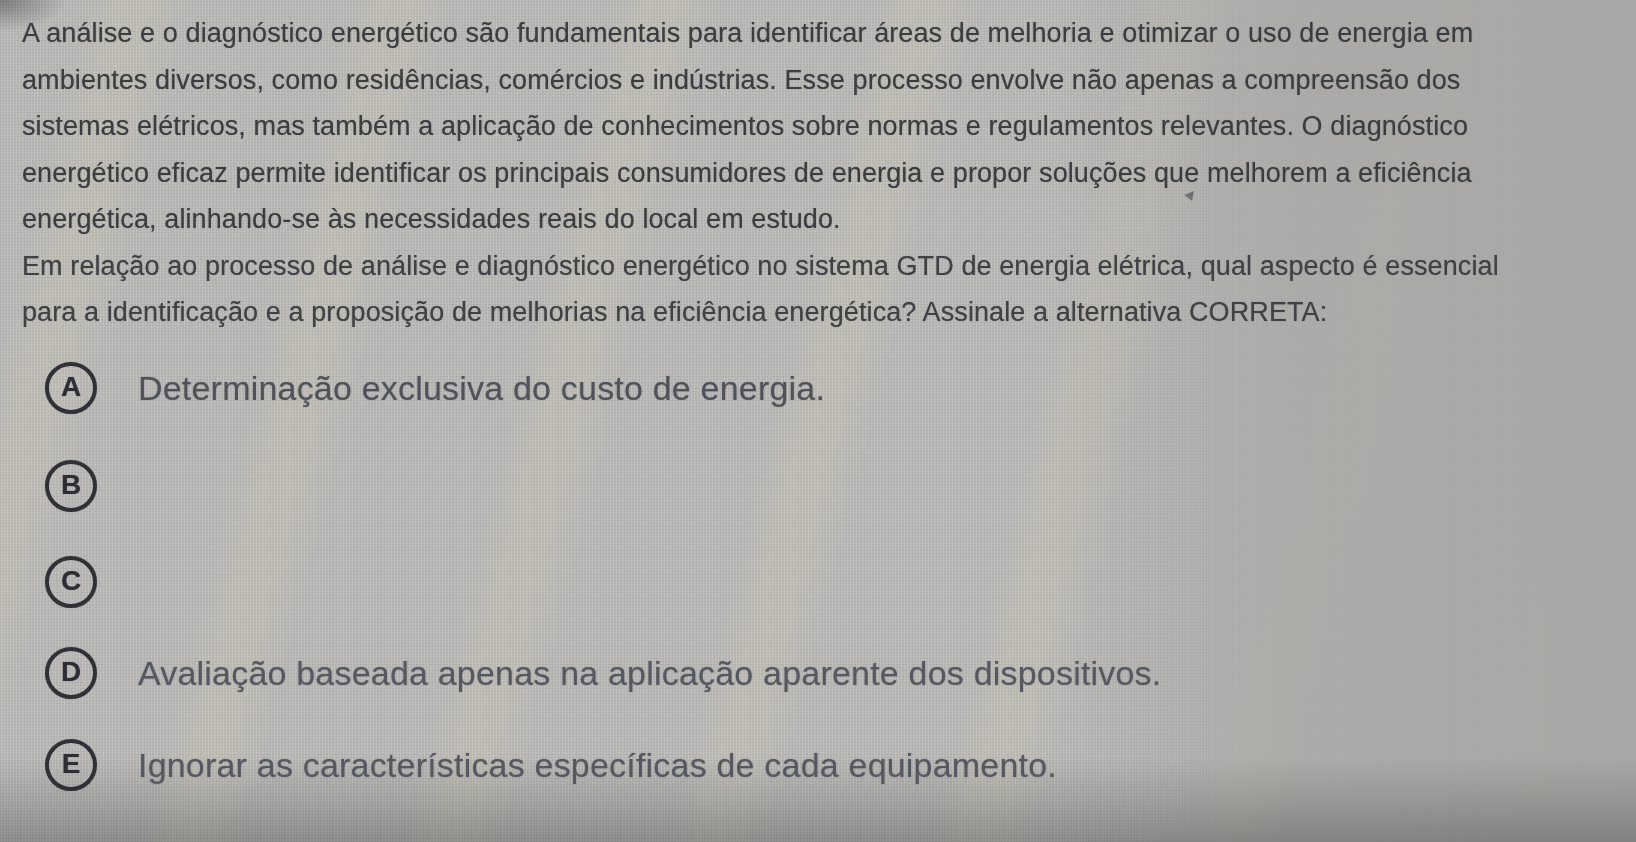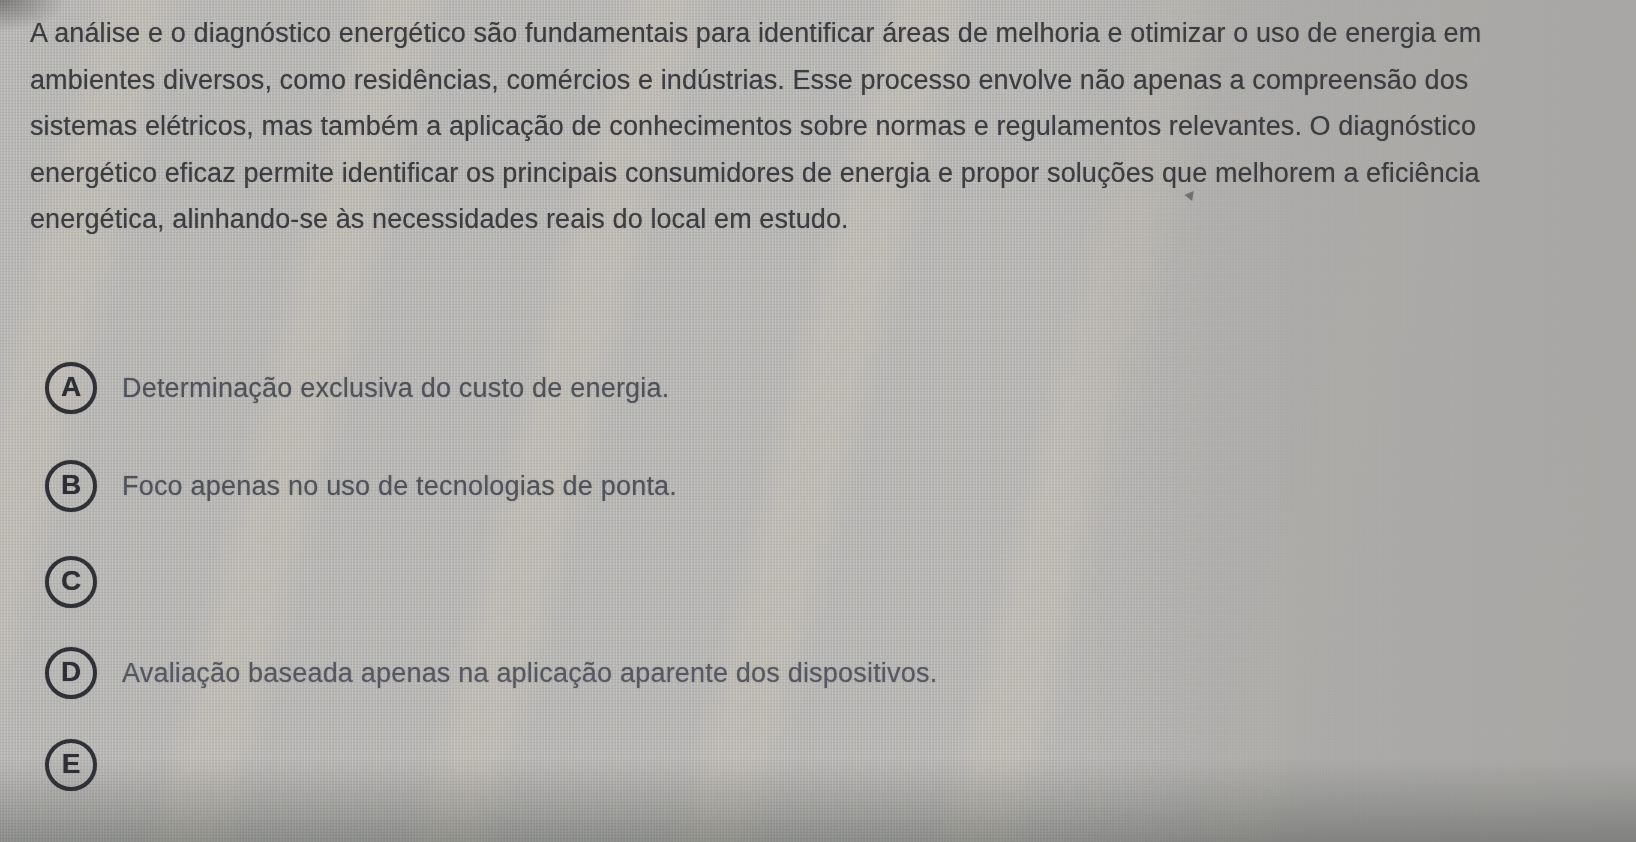--- a/index.html
+++ b/index.html
@@ -38,21 +38,20 @@
       
       repeating-linear-gradient(0deg,
         rgba(118,120,126,0.07) 0px, rgba(118,120,126,0.07) 1px,
         rgba(242,240,236,0.07) 1px, rgba(242,240,236,0.07) 3px);
   }
   .content{
     position:absolute;
     left:22px;
     top:10px;
     width:1585px;
-    margin-left:8px;
   }
   .qtext{
     margin:0;
     font-size:27px;
     line-height:46.5px;
     letter-spacing:0.1px;
     color:#3c3d40;
     white-space:pre-line;
     text-shadow:0 0 1px rgba(55,55,60,0.5);
   }
@@ -86,22 +85,22 @@
     box-shadow:0 0 1px rgba(48,49,54,0.6);
   }
   .letter{
     font-size:28px;
     font-weight:bold;
     color:#2e2f34;
     transform:translateY(-1px);
     text-shadow:0 0 1px rgba(46,47,52,0.6);
   }
   .opt-text{
-    margin-left:25px;
-    font-size:27px;
+    margin-left:41px;
+    font-size:34px;
     letter-spacing:0.2px;
     color:#50525a;
     text-shadow:0 0 1.5px rgba(80,82,92,0.45);
   }
   
   .option-d .opt-text, .option-e .opt-text{ color:#565861; }
 
   .cursor-speck{
     position:absolute;
     left:1186px;
@@ -118,54 +117,56 @@
 <body>
 
 <div class="screen">
 
   <div class="content">
     <p class="qtext intro">A análise e o diagnóstico energético são fundamentais para identificar áreas de melhoria e otimizar o uso de energia em
 ambientes diversos, como residências, comércios e indústrias. Esse processo envolve não apenas a compreensão dos
 sistemas elétricos, mas também a aplicação de conhecimentos sobre normas e regulamentos relevantes. O diagnóstico
 energético eficaz permite identificar os principais consumidores de energia e propor soluções que melhorem a eficiência
 energética, alinhando-se às necessidades reais do local em estudo.</p>
+    <p class="qtext prompt">Em relação ao processo de análise e diagnóstico energético no sistema GTD de energia elétrica, qual aspecto é essencial
+para a identificação e a proposição de melhorias na eficiência energética? Assinale a alternativa CORRETA:</p>
   </div>
 
   <div class="options">
 
     <div class="option option-a">
       <span class="badge">
         <span class="letter">A</span>
       </span>
       <span class="opt-text">Determinação exclusiva do custo de energia.</span>
     </div>
 
     <div class="option option-b">
       <span class="badge">
         <span class="letter">B</span>
       </span>
-      <span class="opt-text">Foco apenas no uso de tecnologias de ponta.</span>
     </div>
 
     <div class="option option-c">
       <span class="badge">
         <span class="letter">C</span>
       </span>
     </div>
 
     <div class="option option-d">
       <span class="badge">
         <span class="letter">D</span>
       </span>
       <span class="opt-text">Avaliação baseada apenas na aplicação aparente dos dispositivos.</span>
     </div>
 
     <div class="option option-e">
       <span class="badge">
         <span class="letter">E</span>
       </span>
+      <span class="opt-text">Ignorar as características específicas de cada equipamento.</span>
     </div>
 
   </div>
 
   <div class="cursor-speck"></div>
 
 </div>
 
 </body></html>

